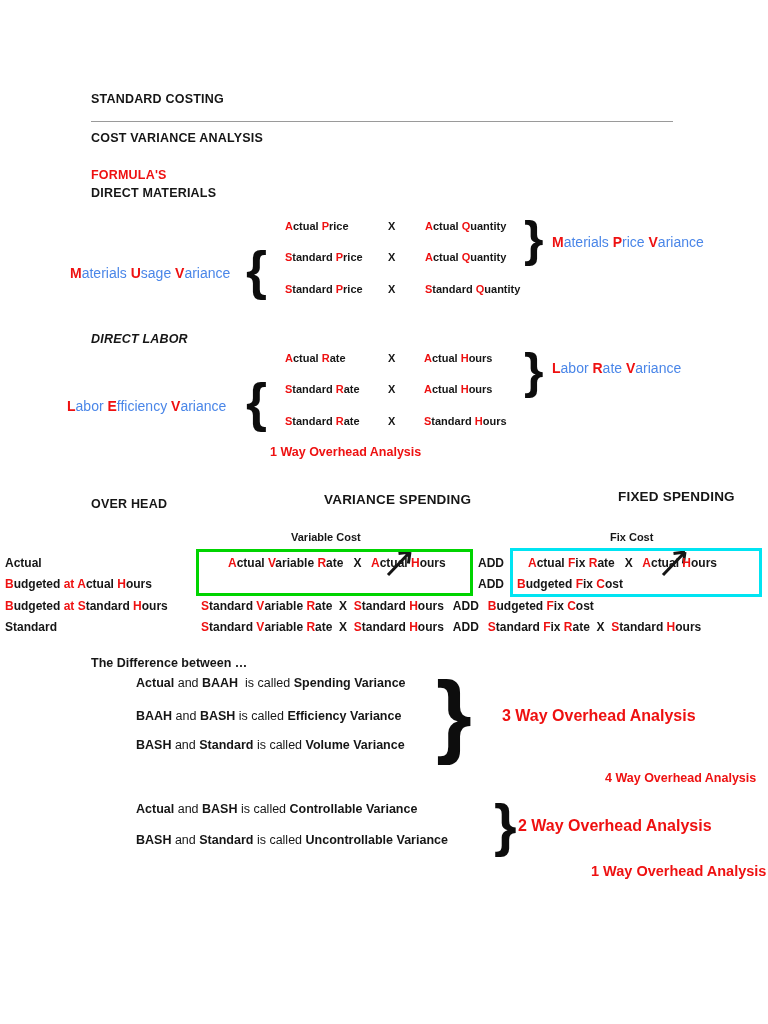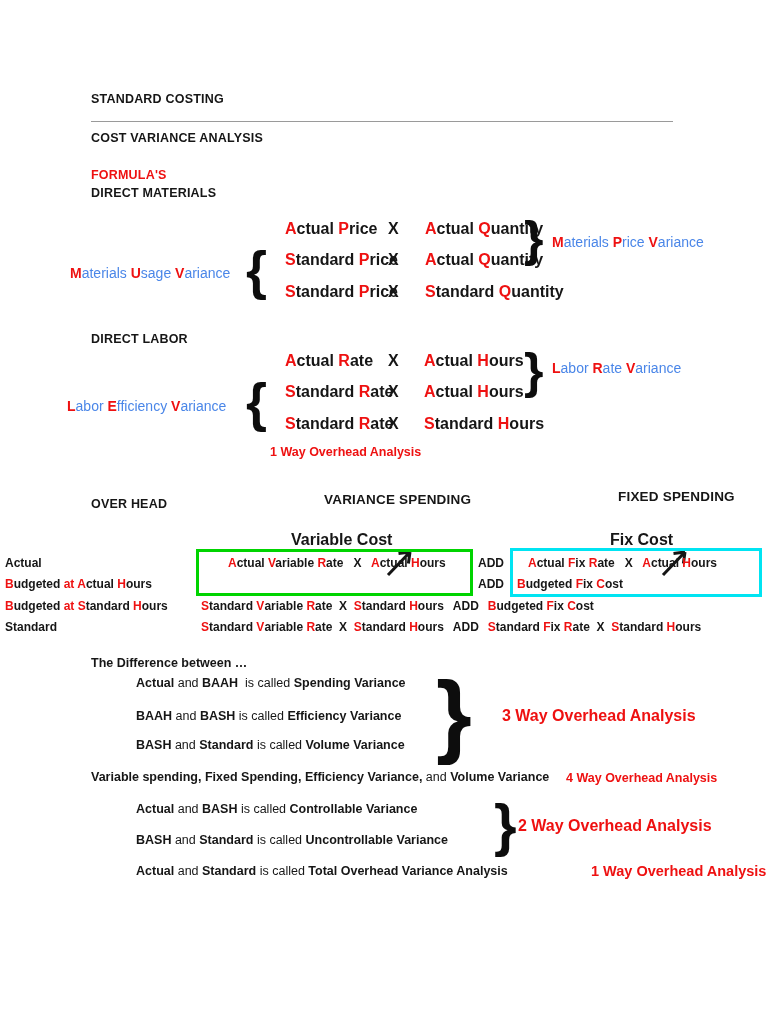--- a/index.html
+++ b/index.html
@@ -10,21 +10,21 @@
   .abs{position:absolute;white-space:pre;}
   .rich{white-space:pre;}
   
   .c-r{color:var(--red,#ee1111);font-weight:bold;}
   .c-k{color:var(--text,#161616);font-weight:bold;}
   .c-n{color:var(--text,#161616);font-weight:normal;}
   .c-b{color:var(--blue,#4a86e8);font-weight:normal;}
   .h-black{font-weight:bold;font-size:12.5px;color:var(--text,#161616);letter-spacing:.2px;}
   .h-red{font-weight:bold;font-size:12.5px;color:var(--red,#ee1111);letter-spacing:.2px;}
   .rule{position:absolute;height:1px;background:var(--rule,#9a9a9a);}
-  .f12{font-size:16px;}
+  .f12{font-size:11px;}
   .f125{font-size:12.5px;}
   .f135{font-size:13.5px;font-weight:bold;letter-spacing:.2px;}
   .f14{font-size:14px;}
   .brace{position:absolute;font-weight:700;color:#0d0d0d;line-height:1;font-family:"Liberation Sans",sans-serif;}
   .red-note{position:absolute;font-weight:bold;color:var(--red,#ee1111);white-space:pre;}
   .box{position:absolute;border-style:solid;background:transparent;}
   .green-box{border-color:var(--green-box,#00d400);border-width:3px;}
   .cyan-box{border-color:var(--cyan-box,#00e4f2);border-width:3px;}
   .ov-row{position:absolute;left:0;width:768px;height:17px;font-size:12px;}
   .ov-row .cell{position:absolute;top:0;}
@@ -57,21 +57,21 @@
     <span class="abs rich" style="left:285px;top:0;"><span class="c-r">S</span><span class="c-k">tandard </span><span class="c-r">P</span><span class="c-k">rice</span></span>
     <span class="abs c-k" style="left:388px;top:0;">X</span>
     <span class="abs rich" style="left:425px;top:0;"><span class="c-r">S</span><span class="c-k">tandard </span><span class="c-r">Q</span><span class="c-k">uantity</span></span>
   </div>
 
   <div class="brace" style="left:524px;top:214px;font-size:50px;">}</div>
   <div class="abs rich f14" style="left:552px;top:234px;"><span class="c-r">M</span><span class="c-b">aterials </span><span class="c-r">P</span><span class="c-b">rice </span><span class="c-r">V</span><span class="c-b">ariance</span></div>
   <div class="brace" style="left:246px;top:243px;font-size:54px;">{</div>
   <div class="abs rich f14" style="left:70px;top:265px;"><span class="c-r">M</span><span class="c-b">aterials </span><span class="c-r">U</span><span class="c-b">sage </span><span class="c-r">V</span><span class="c-b">ariance</span></div>
 
-  <div class="abs h-black" style="left:91px;top:332px;">DIRECT LABOR</div>
+  <div class="abs h-black" style="left:91px;top:332px;font-style:italic;">DIRECT LABOR</div>
 
   <div class="abs f12" style="left:0;top:352px;width:768px;">
     <span class="abs rich" style="left:285px;top:0;"><span class="c-r">A</span><span class="c-k">ctual </span><span class="c-r">R</span><span class="c-k">ate</span></span>
     <span class="abs c-k" style="left:388px;top:0;">X</span>
     <span class="abs rich" style="left:424px;top:0;"><span class="c-r">A</span><span class="c-k">ctual </span><span class="c-r">H</span><span class="c-k">ours</span></span>
   </div>
   <div class="abs f12" style="left:0;top:383px;width:768px;">
     <span class="abs rich" style="left:285px;top:0;"><span class="c-r">S</span><span class="c-k">tandard </span><span class="c-r">R</span><span class="c-k">ate</span></span>
     <span class="abs c-k" style="left:388px;top:0;">X</span>
     <span class="abs rich" style="left:424px;top:0;"><span class="c-r">A</span><span class="c-k">ctual </span><span class="c-r">H</span><span class="c-k">ours</span></span>
@@ -134,24 +134,22 @@
   </div>
 
   <div class="abs f125" style="left:91px;top:656px;font-weight:bold;">The Difference between …</div>
 
   <div class="abs rich f125" style="left:136px;top:709px;"><span class="c-k">BAAH</span><span class="c-n"> and </span><span class="c-k">BASH</span><span class="c-n"> is called </span><span class="c-k">Efficiency Variance</span></div>
   <div class="abs rich f125" style="left:136px;top:676px;"><span class="c-k">Actual</span><span class="c-n"> and </span><span class="c-k">BAAH</span><span class="c-n">  is called </span><span class="c-k">Spending Variance</span></div>
   <div class="abs rich f125" style="left:136px;top:738px;"><span class="c-k">BASH</span><span class="c-n"> and </span><span class="c-k">Standard</span><span class="c-n"> is called </span><span class="c-k">Volume Variance</span></div>
   <div class="brace" style="left:436px;top:668px;font-size:92px;">}</div>
   <div class="red-note" style="left:502px;top:707px;font-size:16px;">3 Way Overhead Analysis</div>
 
-  <div class="abs rich f125" style="left:91px;top:770px;"><span class="c-k">Variable spending, Fixed Spending, Efficiency Variance,</span><span class="c-n"> and </span><span class="c-k">Volume Variance</span></div>
-  <div class="red-note" style="left:566px;top:771px;font-size:12.5px;">4 Way Overhead Analysis</div>
+  <div class="red-note" style="left:605px;top:771px;font-size:12.5px;">4 Way Overhead Analysis</div>
 
   <div class="abs rich f125" style="left:136px;top:802px;"><span class="c-k">Actual</span><span class="c-n"> and </span><span class="c-k">BASH</span><span class="c-n"> is called </span><span class="c-k">Controllable Variance</span></div>
   <div class="abs rich f125" style="left:136px;top:833px;"><span class="c-k">BASH</span><span class="c-n"> and </span><span class="c-k">Standard</span><span class="c-n"> is called </span><span class="c-k">Uncontrollable Variance</span></div>
   <div class="brace" style="left:494px;top:796px;font-size:58px;">}</div>
   <div class="red-note" style="left:518px;top:817px;font-size:16px;">2 Way Overhead Analysis</div>
 
-  <div class="abs rich f125" style="left:136px;top:864px;"><span class="c-k">Actual</span><span class="c-n"> and </span><span class="c-k">Standard</span><span class="c-n"> is called </span><span class="c-k">Total Overhead Variance Analysis</span></div>
   <div class="red-note" style="left:591px;top:863px;font-size:14.5px;">1 Way Overhead Analysis</div>
 
 </div>
 
 </body></html>

